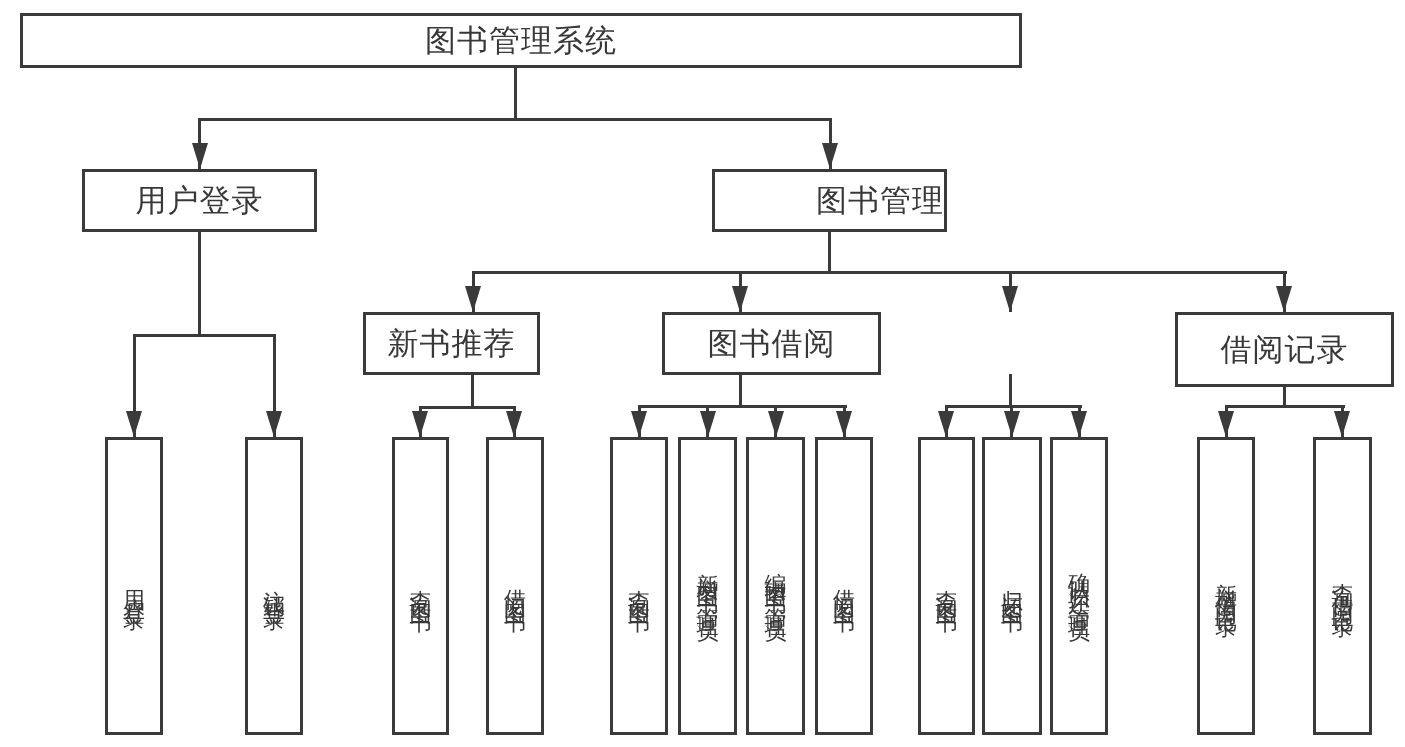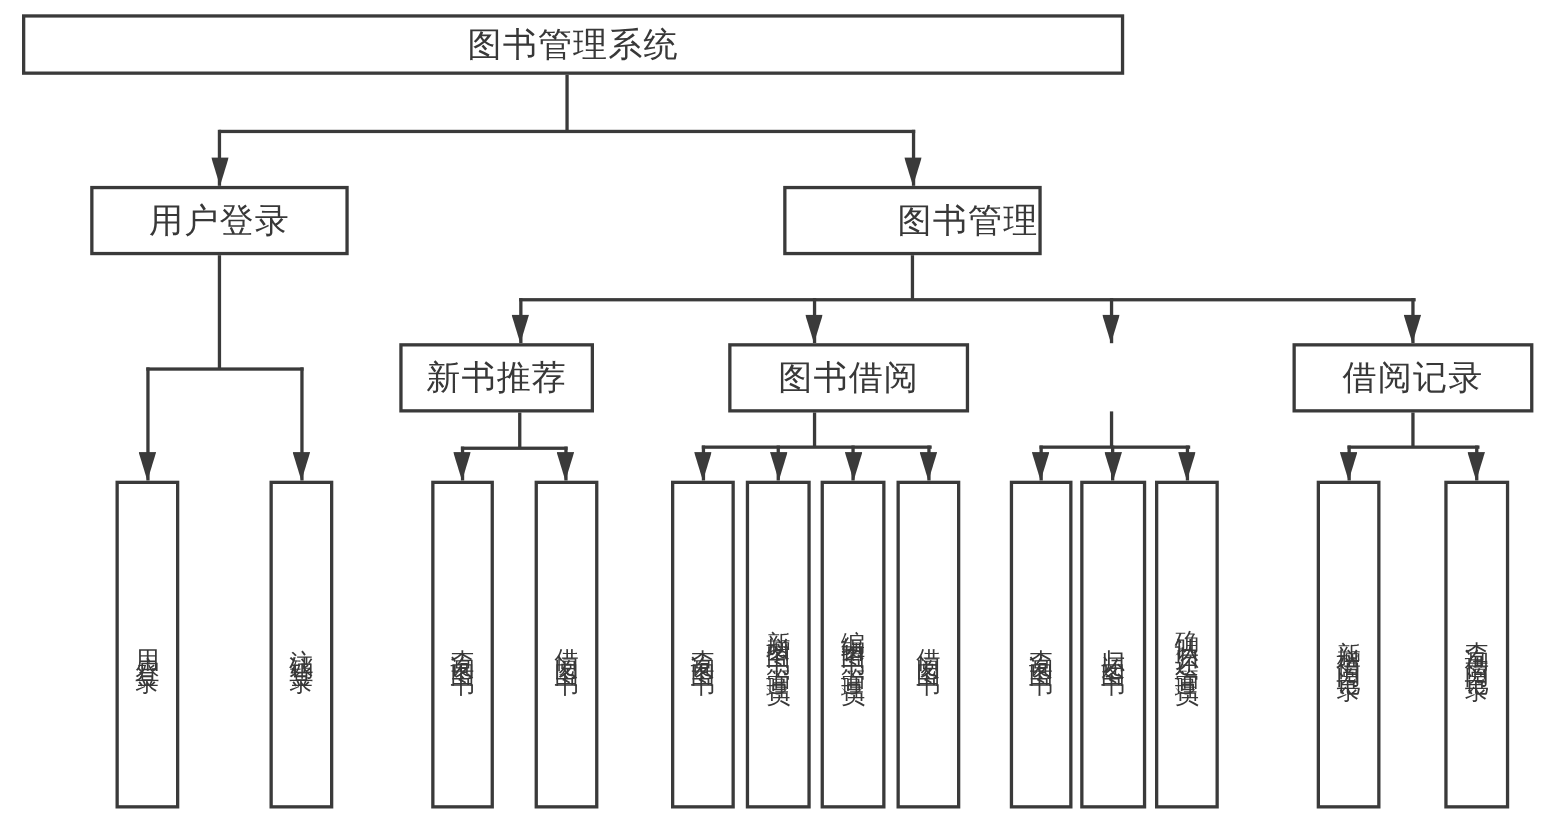--- a/index.html
+++ b/index.html
@@ -111,21 +111,21 @@
   <div class="arrow" style="left:1002px; top:286px;"></div>
   <div class="line" style="left:1283px; top:271px; width:3px; height:41px;"></div>
   <div class="arrow" style="left:1276px; top:286px;"></div>
 
   <div class="box" style="left:363px; top:312px; width:177px; height:63px;">
     <span>新书推荐</span>
   </div>
   <div class="box" style="left:631px; top:312px; width:219px; height:63px;margin-left:31px;">
     <span>图书借阅</span>
   </div>
-  <div class="box" style="left:1175px; top:312px; width:219px; height:63px;font-family:Liberation Mono, monospace;">
+  <div class="box" style="left:1175px; top:312px; width:219px; height:75px;font-family:Liberation Mono, monospace;">
     <span>借阅记录</span>
   </div>
 
   <div class="line" style="left:471px; top:374px; width:3px; height:34px;"></div>
   <div class="line" style="left:419px; top:406px; width:97px; height:3px;"></div>
   <div class="line" style="left:419px; top:406px; width:3px; height:31px;"></div>
   <div class="arrow" style="left:412px; top:411px;"></div>
   <div class="line" style="left:513px; top:406px; width:3px; height:31px;"></div>
   <div class="arrow" style="left:506px; top:411px;"></div>
 

